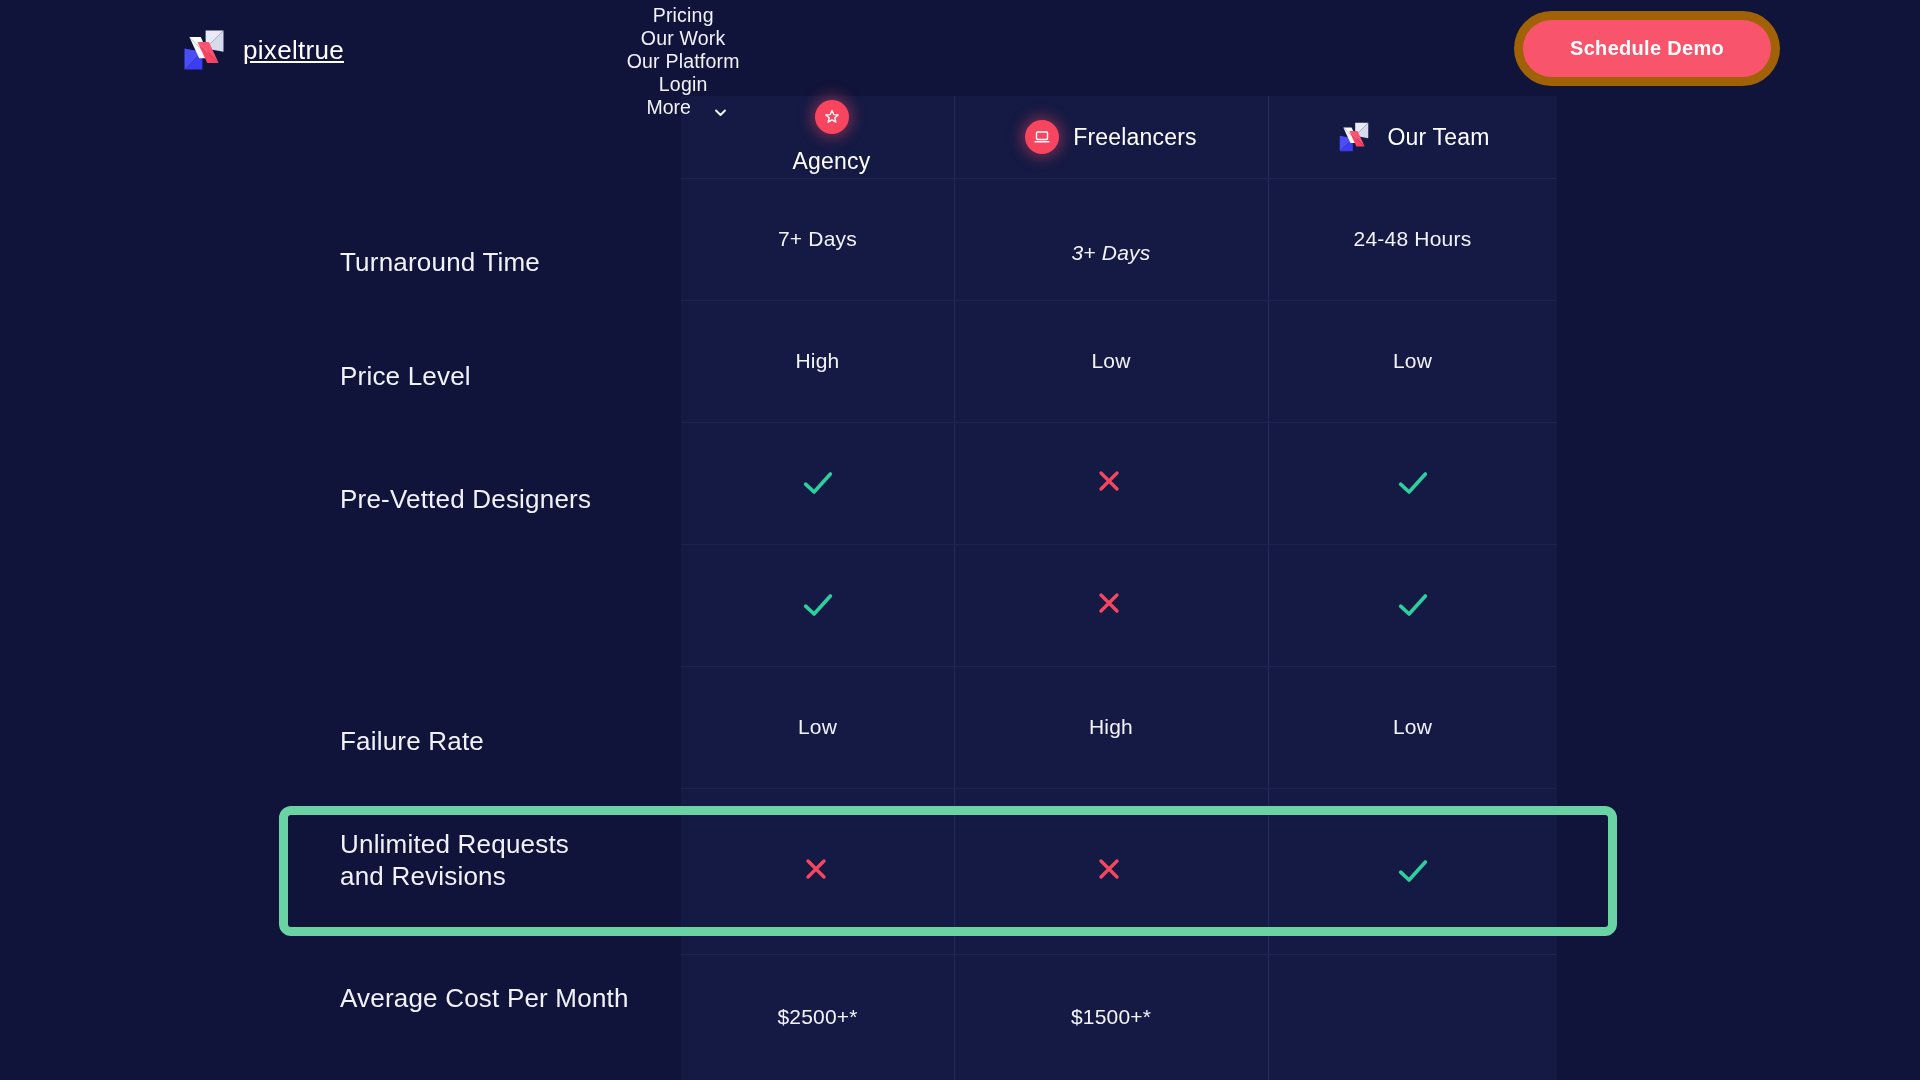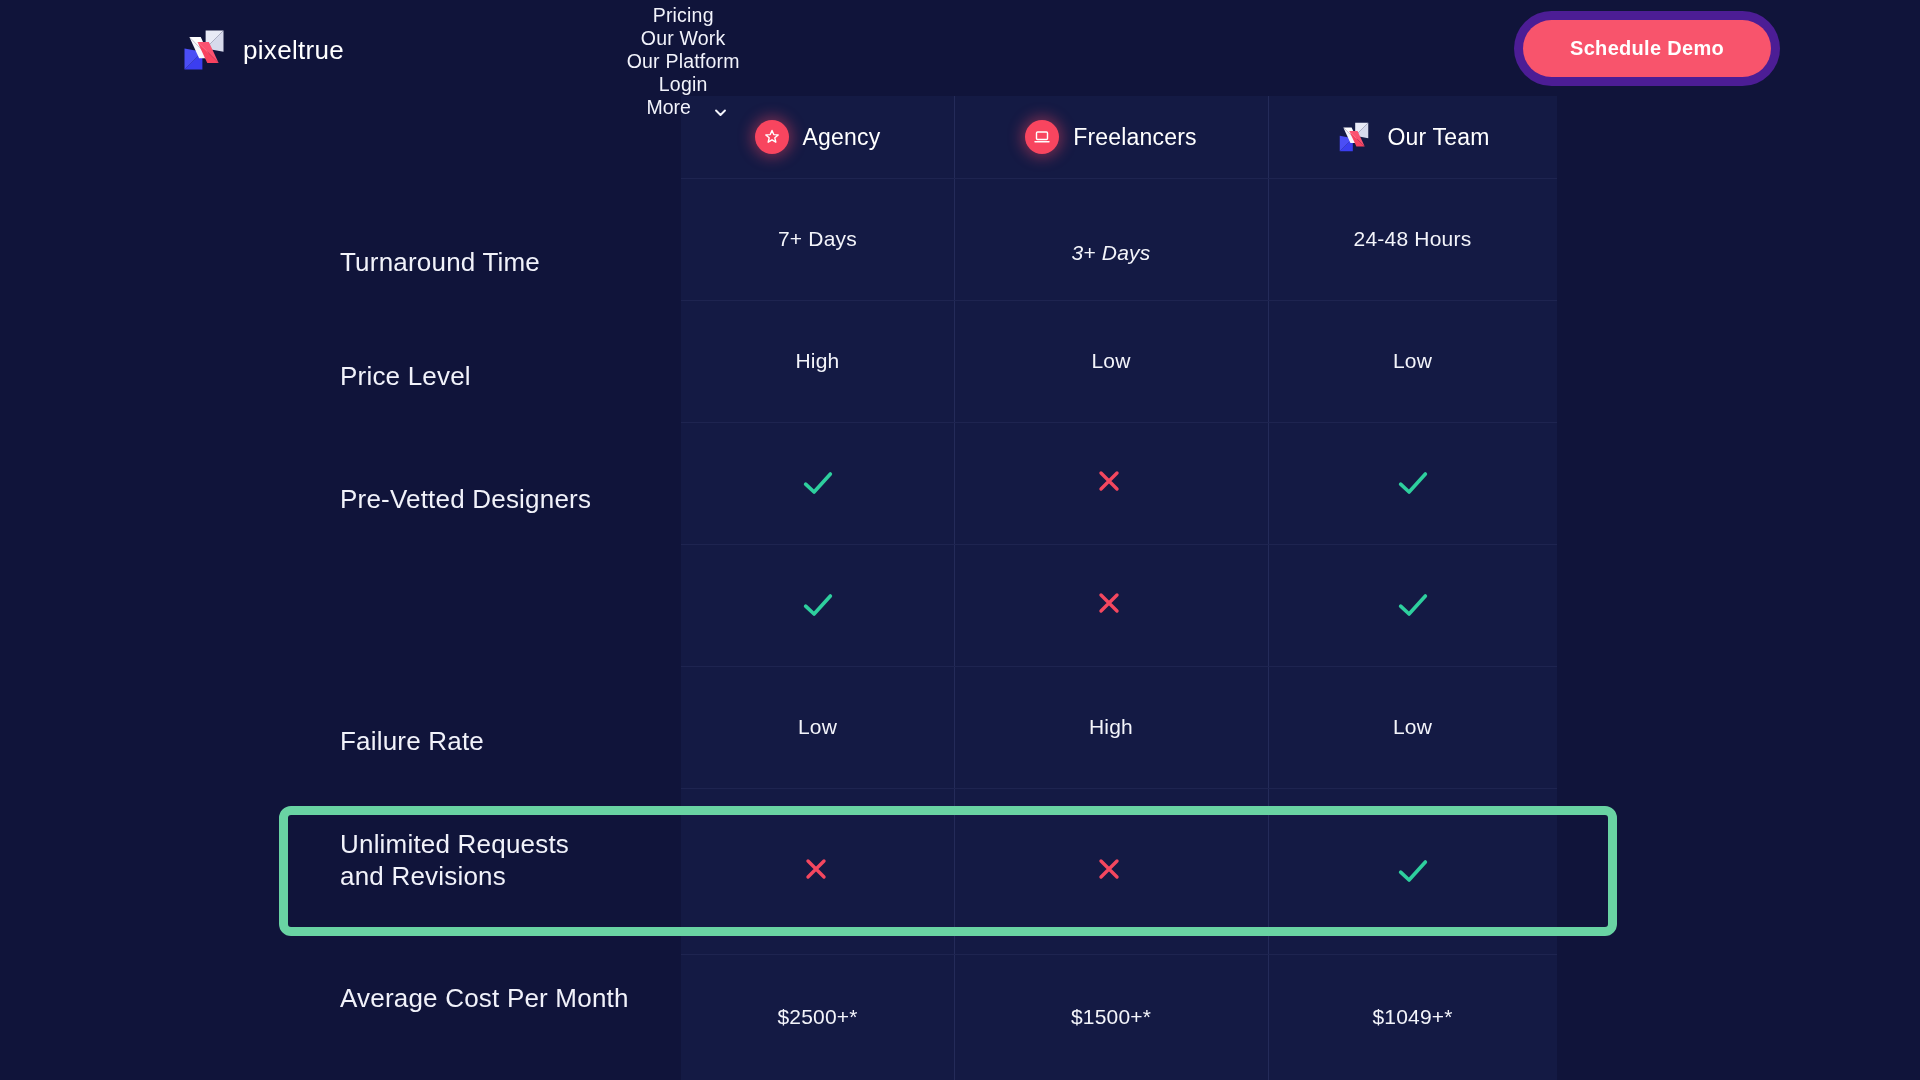--- a/index.html
+++ b/index.html
@@ -12,37 +12,37 @@
   .page{ position:relative; width:1920px; height:1080px; background:#10143a; }
 
   
   .nav{
     position:absolute; top:0; left:0; width:1920px; height:100px;
     display:flex; align-items:center; z-index:20;
   }
   .brand{ display:flex; align-items:center; gap:13px; margin-left:178px; }
   .brand-logo{ width:52px; height:52px; position:relative; display:block; }
   .brand-name{
-    font-size:26px; color:#ffffff; letter-spacing:.3px; font-weight:400;
+    font-size:26px; color:#ffffff; letter-spacing:.3px; font-weight:400;text-decoration:underline;
   }
   .nav-links{
     display:flex; align-items:center; gap:0; margin-left:245px;flex-direction:column;
   }
   .nav-link{
     color:#f2f3fb; font-size:19.5px; letter-spacing:.2px;
     padding:0 35px; cursor:pointer; white-space:nowrap;
   }
   .nav-more{
     color:#f2f3fb; font-size:19.5px; padding:0 28px 0 35px; cursor:pointer;
     display:flex; align-items:center; gap:23px; white-space:nowrap;
   }
   .chev{ display:inline-block; width:13px; height:13px; }
   .cta-wrap{
     position:absolute; right:140px; top:11px;
-    padding:9px; border-radius:60px; background:#4c1d95;
+    padding:9px; border-radius:60px; background:#a16207;
   }
   .cta{
     background:#f8546c; color:#ffffff;
     font-size:20px; font-weight:700; letter-spacing:.3px;
     border:none; border-radius:60px;
     padding:17px 47px; cursor:pointer; white-space:nowrap;
     font-family:"Liberation Sans", sans-serif;
   }
 
   
@@ -148,21 +148,21 @@
     <div class="col-div c2"></div>
 
     <div class="row-div" style="top:82px"></div>
     <div class="row-div" style="top:204px"></div>
     <div class="row-div" style="top:326px"></div>
     <div class="row-div" style="top:448px"></div>
     <div class="row-div" style="top:570px"></div>
     <div class="row-div" style="top:692px"></div>
     <div class="row-div" style="top:858px"></div>
 
-    <div class="hcell" style="left:0;   top:0; width:273px; height:82px;">
+    <div class="hcell" style="left:14px;   top:0; width:273px; height:82px;flex-direction:column;">
       <span class="badge">
         <svg viewBox="0 0 24 24" width="20" height="20">
           <path d="M12 4.2 L14.1 9.1 L19.4 9.5 L15.4 13 L16.6 18.2 L12 15.4 L7.4 18.2 L8.6 13 L4.6 9.5 L9.9 9.1 Z" fill="none" stroke="#ffffff" stroke-width="1.7" stroke-linejoin="round"></path>
         </svg>
       </span>
       <span>Agency</span>
     </div>
 
     <div class="hcell" style="left:273px; top:0; width:314px; height:82px;">
       <span class="badge">
@@ -263,21 +263,20 @@
     <div class="cell" style="left:587px;top:692px; width:289px; height:166px;">
       <span class="mark">
         <svg viewBox="0 0 32 32" width="36" height="36">
             <path d="M5 17 L12.5 24 L27 8" fill="none" stroke="#2ecf9e" stroke-width="3.2" stroke-linecap="round" stroke-linejoin="round"></path>
           </svg>
       </span>
     </div>
 
     <div class="cell" style="left:0;    top:858px; width:273px; height:126px;">$2500+*</div>
     <div class="cell" style="left:273px;top:858px; width:314px; height:126px;">$1500+*</div>
-    <div class="cell" style="left:587px;top:858px; width:289px; height:126px;">$1049+*</div>
   </div>
 
   <div class="rowlabel" style="top:246px">Turnaround Time</div>
   <div class="rowlabel" style="top:360px">Price Level</div>
   <div class="rowlabel" style="top:483px">Pre-Vetted Designers</div>
   <div class="rowlabel" style="top:725px">Failure Rate</div>
   <div class="rowlabel" style="top:828px; width:270px; line-height:32px;">Unlimited Requests and Revisions</div>
   <div class="rowlabel" style="top:982px">Average Cost Per Month</div>
 
   <div class="highlight"></div>

